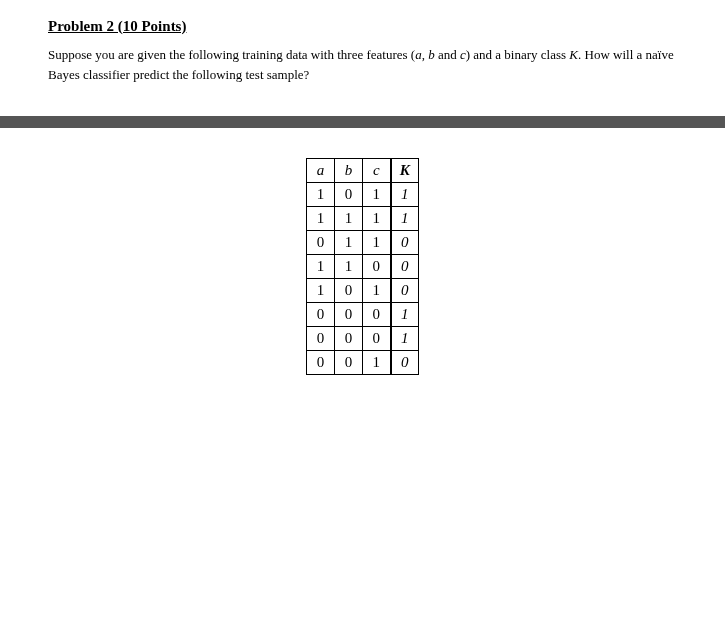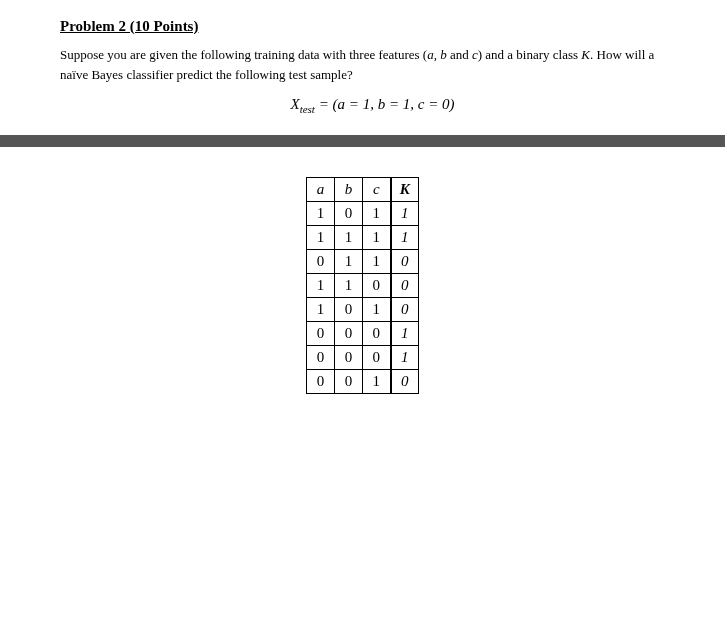--- a/index.html
+++ b/index.html
@@ -6,21 +6,21 @@
     body {
       background: #ffffff;
       font-family: "Times New Roman", Times, serif;
       font-size: 15px;
       color: #000;
       width: 725px;
       min-height: 644px;
     }
 
     .top-section {
-      padding: 18px 40px 20px 60px;
+      padding: 18px 40px 20px 48px;
     }
 
     .problem-title {
       font-weight: bold;
       text-decoration: underline;
       font-size: 15px;
       margin-bottom: 10px;
     }
 
     .problem-text {
@@ -95,23 +95,20 @@
     }
   </style>
 </head>
 <body>
 
 <div class="top-section">
   <div class="problem-title">Problem 2 (10 Points)</div>
   <div class="problem-text">
     Suppose you are given the following training data with three features (<em>a</em>, <em>b</em> and <em>c</em>) and a binary class <em>K</em>. How will a naïve Bayes classifier predict the following test sample?
   </div>
-  <div class="formula-line">
-    <em>X</em><em><sub>test</sub></em><em> = (a = 1, b = 1, c = 0)</em>
-  </div>
 </div>
 
 <div class="divider"></div>
 
 <div class="bottom-section">
   <table class="data-table">
     <thead>
       <tr>
         <th><em>a</em></th>
         <th><em>b</em></th>

